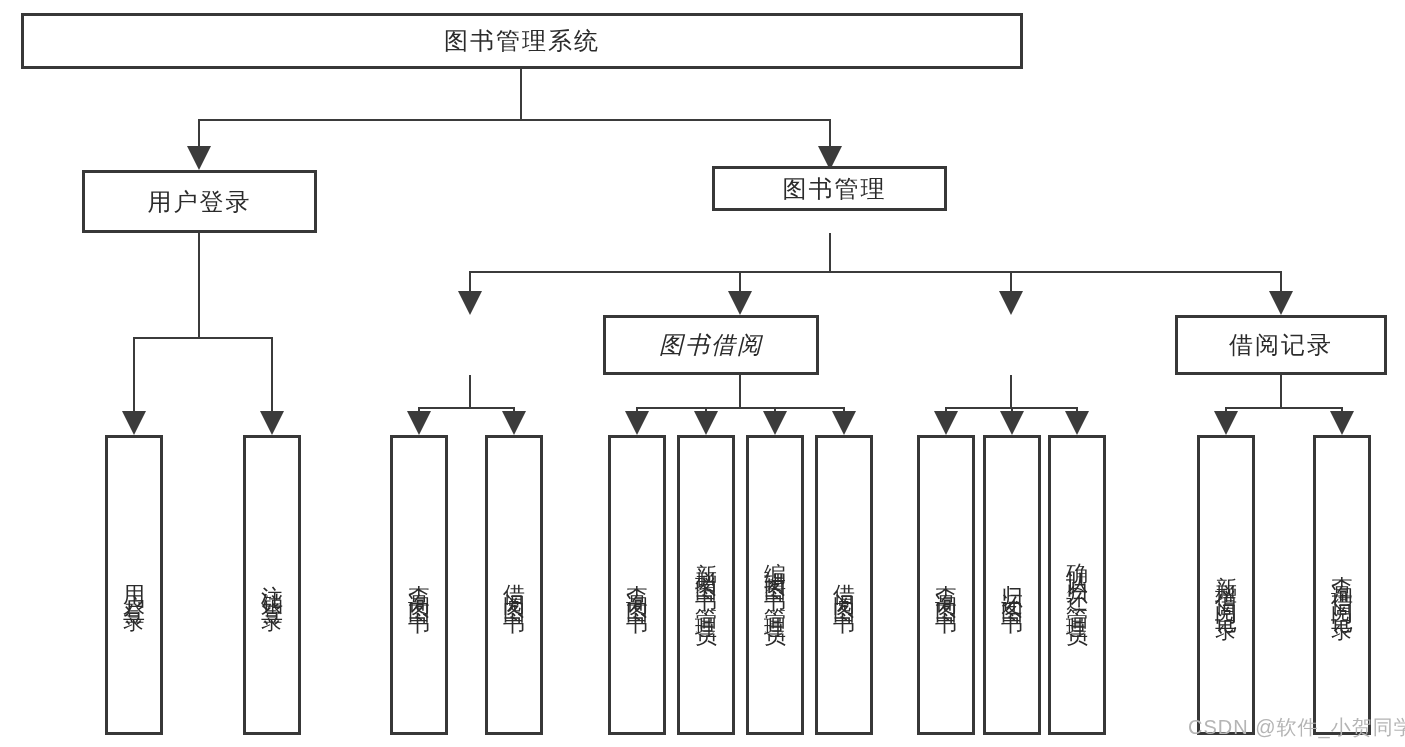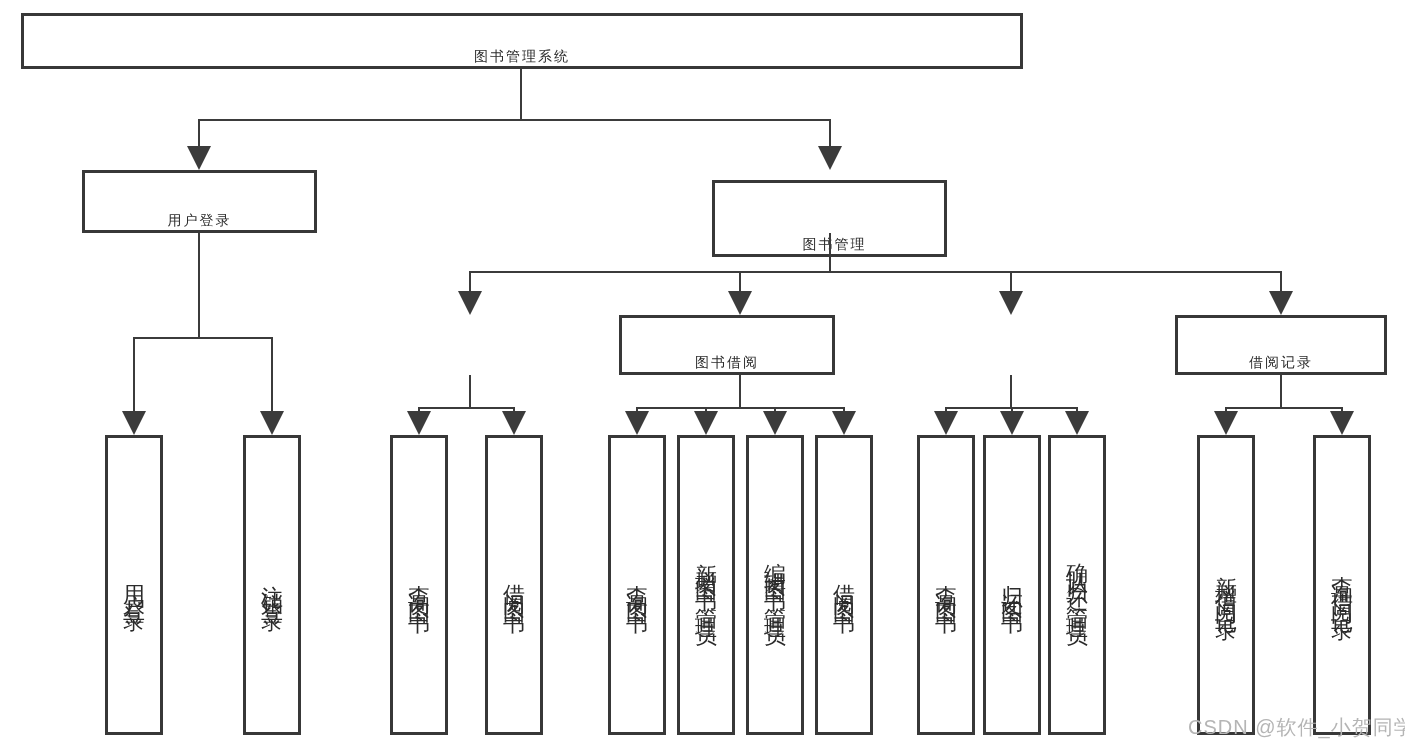--- a/index.html
+++ b/index.html
@@ -15,23 +15,23 @@
     background: #ffffff;
     overflow: hidden;
   }
   
   .hbox {
     position: absolute;
     box-sizing: border-box;
     border: 3px solid #383838;
     background: #ffffff;
     display: flex;
-    align-items: flex-end;
+    align-items: center;
     justify-content: center;
-    font-size: 14px;
+    font-size: 24px;
     letter-spacing: 2px;
     color: #2b2b2b;
   }
   
   .vbox {
     position: absolute;
     box-sizing: border-box;
     border: 3px solid #383838;
     background: #ffffff;
     width: 58px;
@@ -91,21 +91,21 @@
   <div class="vline" style="left:520px; top:69px; height:52px;"></div>
   <div class="hline" style="left:198px; top:119px; width:633px;"></div>
   <div class="vline" style="left:198px; top:119px; height:29px;"></div>
   <div class="arrow" style="left:187px; top:146px;"></div>
   <div class="vline" style="left:829px; top:119px; height:29px;"></div>
   <div class="arrow" style="left:818px; top:146px;"></div>
 
   <div class="hbox" style="left:82px; top:170px; width:235px; height:63px;">
     <span>用户登录</span>
   </div>
-  <div class="hbox" style="left:712px; top:180px; width:235px; height:77px;padding-left:10px;">
+  <div class="hbox" style="left:712px; top:166px; width:235px; height:45px;padding-left:10px;">
     <span>图书管理</span>
   </div>
 
   <div class="vline" style="left:198px; top:233px; height:104px;"></div>
   <div class="hline" style="left:133px; top:337px; width:140px;"></div>
   <div class="vline" style="left:133px; top:337px; height:76px;"></div>
   <div class="arrow" style="left:122px; top:411px;"></div>
   <div class="vline" style="left:271px; top:337px; height:76px;"></div>
   <div class="arrow" style="left:260px; top:411px;"></div>
 
@@ -113,21 +113,21 @@
   <div class="hline" style="left:469px; top:271px; width:813px;"></div>
   <div class="vline" style="left:469px; top:271px; height:22px;"></div>
   <div class="arrow" style="left:458px; top:291px;"></div>
   <div class="vline" style="left:739px; top:271px; height:22px;"></div>
   <div class="arrow" style="left:728px; top:291px;"></div>
   <div class="vline" style="left:1010px; top:271px; height:22px;"></div>
   <div class="arrow" style="left:999px; top:291px;"></div>
   <div class="vline" style="left:1280px; top:271px; height:22px;"></div>
   <div class="arrow" style="left:1269px; top:291px;"></div>
 
-  <div class="hbox" style="left:619px; top:315px; width:216px; height:60px;">
+  <div class="hbox" style="left:603px; top:315px; width:216px; height:60px;font-style:italic;">
     <span>图书借阅</span>
   </div>
   <div class="hbox" style="left:1175px; top:315px; width:212px; height:60px;">
     <span>借阅记录</span>
   </div>
 
   <div class="vline" style="left:469px; top:375px; height:32px;"></div>
   <div class="hline" style="left:418px; top:407px; width:97px;"></div>
   <div class="vline" style="left:418px; top:407px; height:6px;"></div>
   <div class="arrow" style="left:407px; top:411px;"></div>

